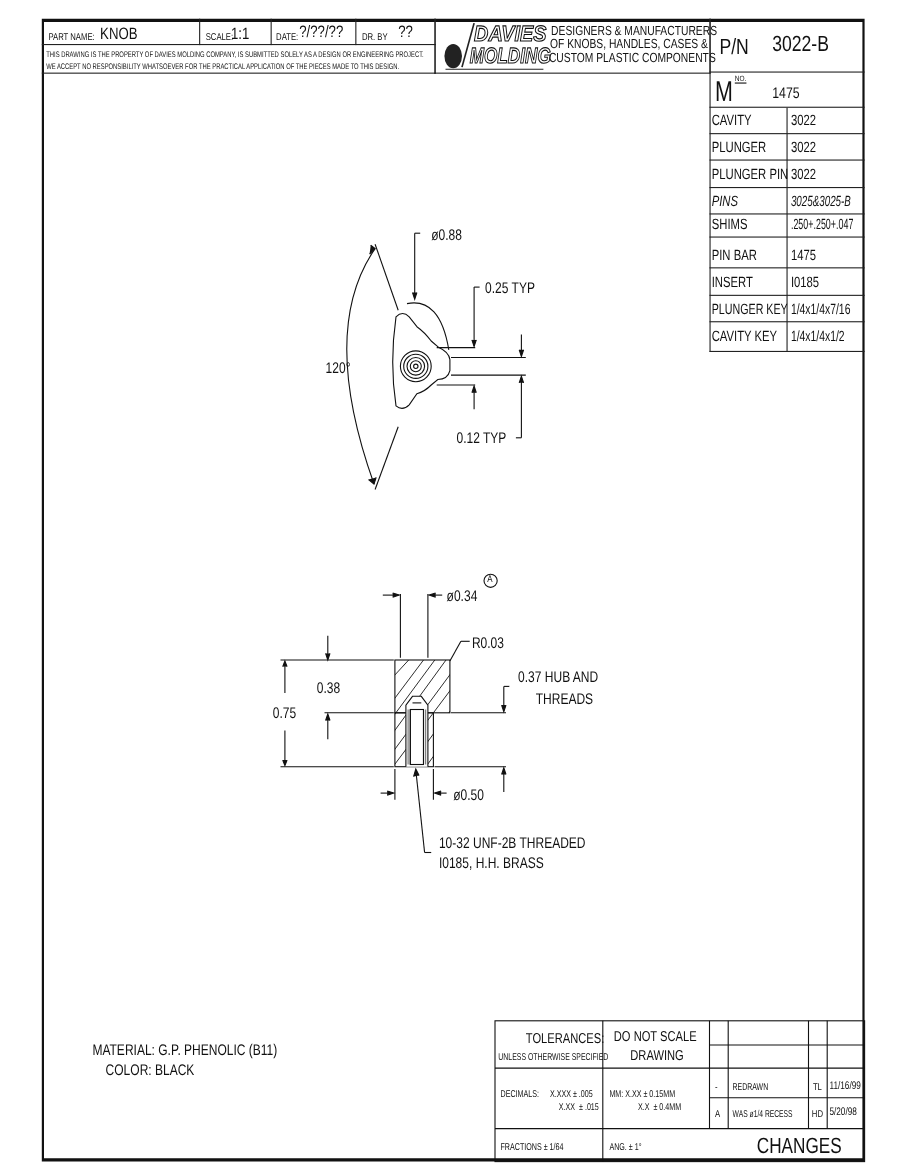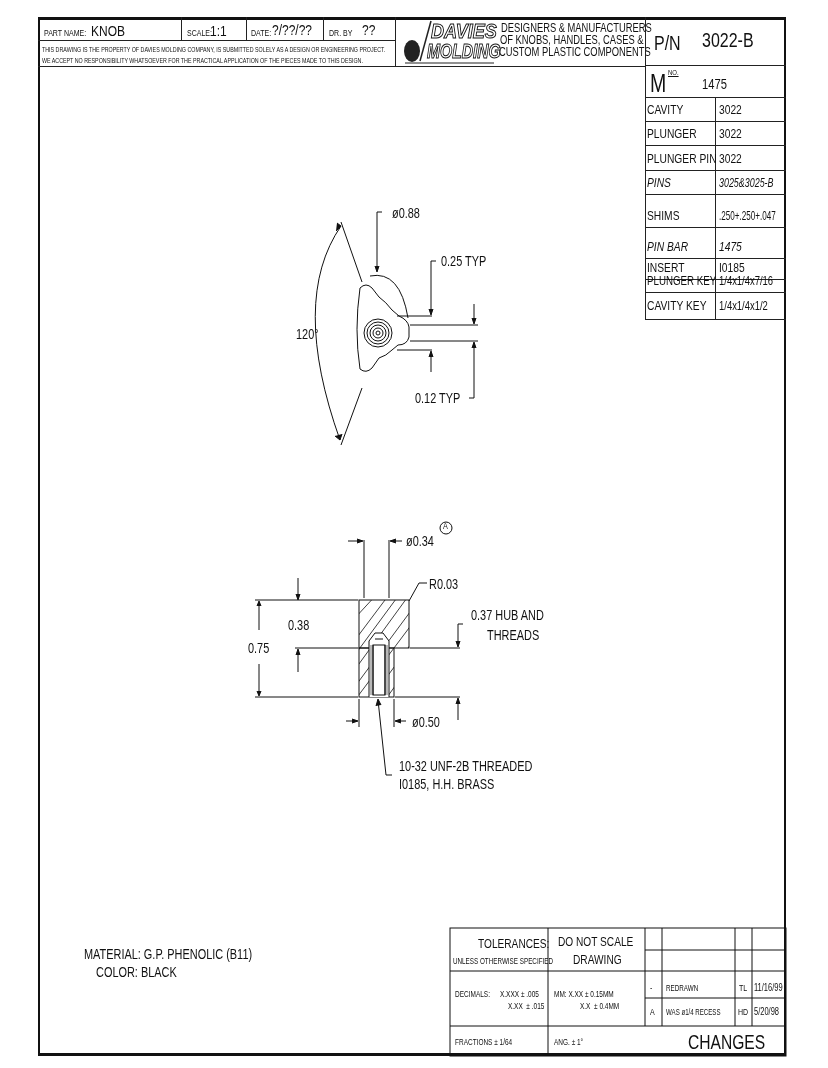--- a/index.html
+++ b/index.html
@@ -72,29 +72,29 @@
     <span class="v">3022</span>
   </div>
 <div class="tbl-row" style="top:147px;">
     <span class="k">PLUNGER PIN</span>
     <span class="v">3022</span>
   </div>
 <div class="tbl-row" style="top:171px;font-style:italic;">
     <span class="k">PINS</span>
     <span class="v" style="transform:scaleX(0.66);">3025&amp;3025-B</span>
   </div>
-<div class="tbl-row" style="top:204px;">
+<div class="tbl-row" style="top:192px;">
     <span class="k">SHIMS</span>
     <span class="v" style="transform:scaleX(0.6);">.250+.250+.047</span>
   </div>
-<div class="tbl-row" style="top:235px;font-style:italic;">
+<div class="tbl-row" style="top:220px;">
     <span class="k">PIN BAR</span>
     <span class="v">1475</span>
   </div>
-<div class="tbl-row" style="top:256px;padding-left:40px;">
+<div class="tbl-row" style="top:245px;padding-left:40px;">
     <span class="k">INSERT</span>
     <span class="v">I0185</span>
   </div>
 <div class="tbl-row" style="top:269px;">
     <span class="k" style="transform:scaleX(0.72);">PLUNGER KEY</span>
     <span class="v" style="transform:scaleX(0.7);">1/4x1/4x7/16</span>
   </div>
 <div class="tbl-row" style="top:294px;border-bottom:none;">
     <span class="k">CAVITY KEY</span>
     <span class="v" style="transform:scaleX(0.7);">1/4x1/4x1/2</span>

